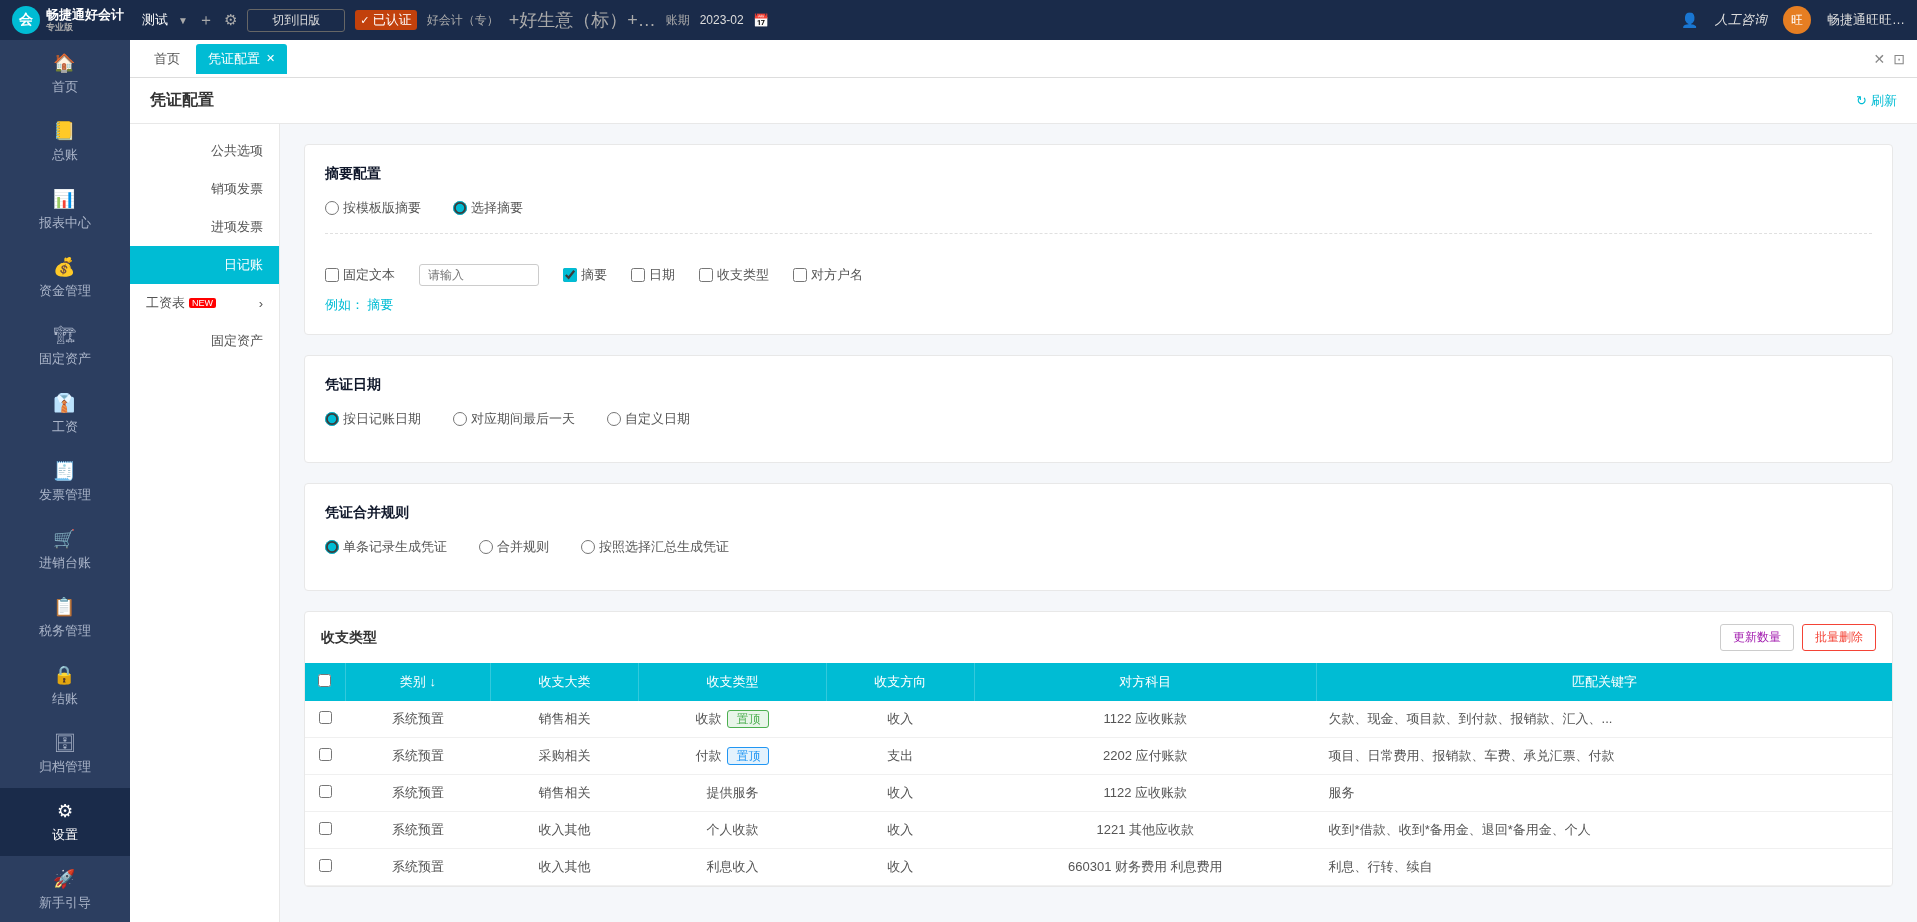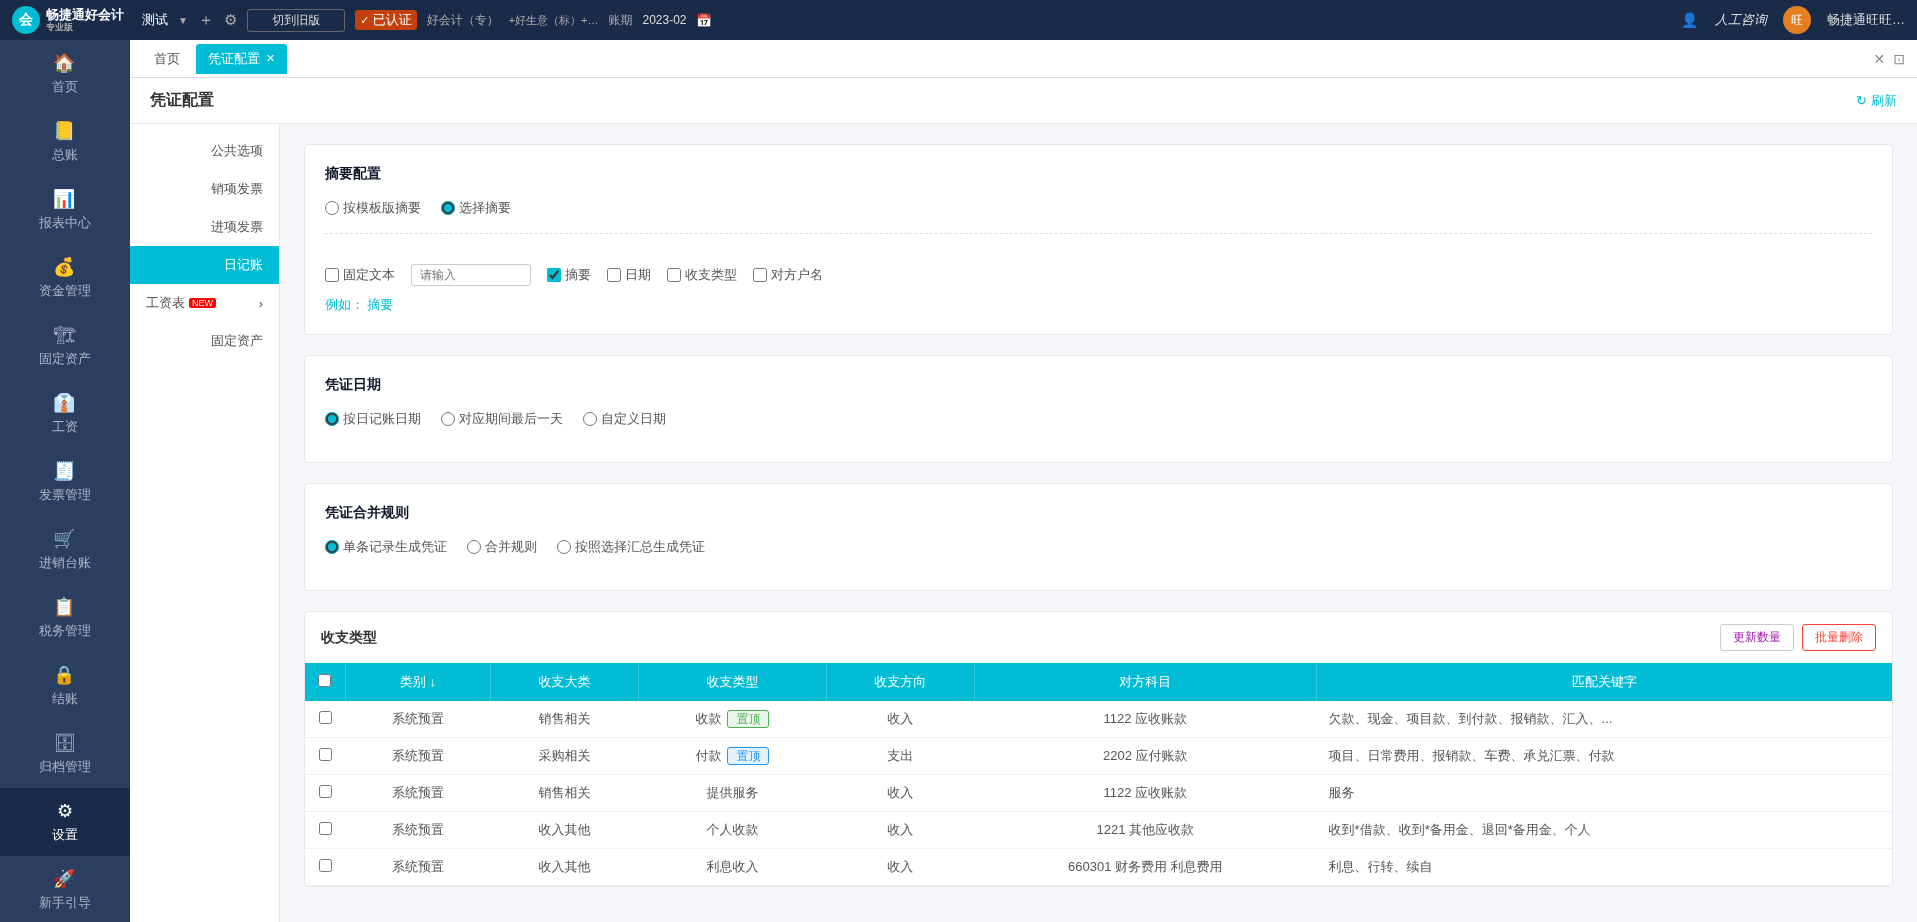--- a/index.html
+++ b/index.html
@@ -241,41 +241,41 @@
       font-size: 14px;
       font-weight: bold;
       color: #0f172a;
       margin-bottom: 16px;
     }
 
     
     .radio-group {
       display: flex;
       align-items: center;
-      gap: 20px;
+      gap: 32px;
       margin-bottom: 14px;
     }
     .radio-item {
       display: flex;
       align-items: center;
       gap: 4px;
       cursor: pointer;
       color: #555;
     }
     .radio-input {
       width: 14px; height: 14px;
       accent-color: #00bcd4;
       cursor: pointer;
     }
 
     
     .checkbox-group {
       display: flex;
       align-items: center;
-      gap: 16px;
+      gap: 24px;
       margin-bottom: 10px;
       flex-wrap: wrap;
       margin-top: 30px;
     }
     .checkbox-item {
       display: flex;
       align-items: center;
       gap: 4px;
       color: #555;
       cursor: pointer;
@@ -404,21 +404,21 @@
     </div>
   </div>
   <div class="topbar-center">
     <span class="company-name">测试</span>
     <span class="dropdown-arrow">▼</span>
     <span style="font-size:16px;color:#aaa;">＋</span>
     <span style="font-size:15px;color:#aaa;">⚙</span>
     <button class="btn-switch">切到旧版</button>
     <span class="badge">✓ <span>已认证</span></span>
     <span style="color:#aaa; font-size:12px;">好会计（专）</span>
-    <span style="color:#aaa; font-size:11px;">+好生意（标）+…</span>
+    <span style="color:#aaa; font-size:18px;">+好生意（标）+…</span>
     <span style="color:#aaa; font-size:12px;">账期</span>
     <span style="color:#ddd; font-size:12px;">2023-02</span>
     <span style="color:#aaa;">📅</span>
   </div>
   <div class="topbar-right">
     <span style="font-size:14px;">👤</span>
     <span style="cursor:pointer;font-style:italic;">人工咨询</span>
     <div class="user-avatar">旺</div>
     <span style="cursor:pointer;">畅捷通旺旺…</span>
   </div>

